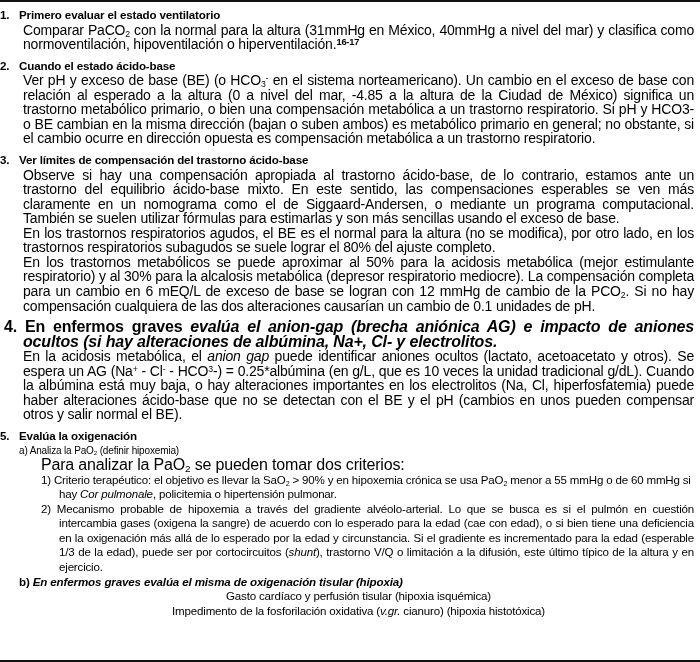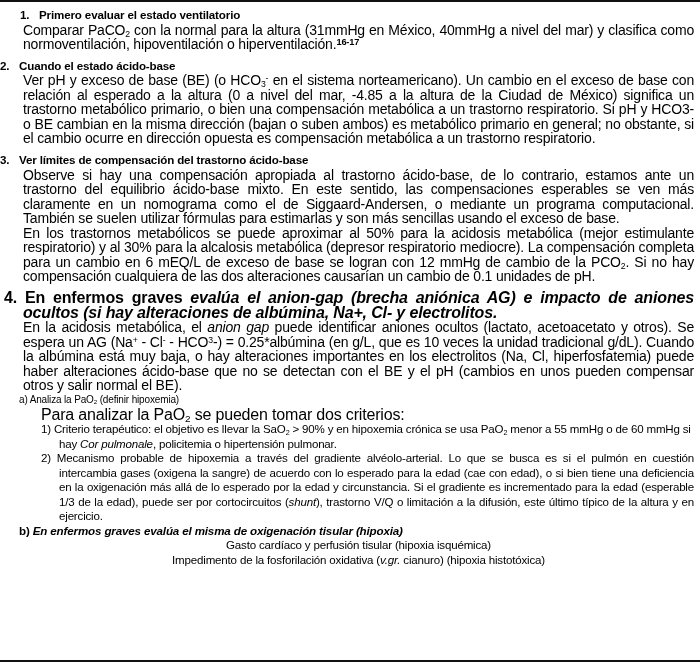--- a/index.html
+++ b/index.html
@@ -25,21 +25,21 @@
   }
   .heading {
     font-weight: bold;
     font-size: 11.6px;
     line-height: 14.6px;
     letter-spacing: -0.15px;
     margin-top: 7px;
     padding-left: 4px;
     text-indent: -4px;
   }
-  .heading:first-child { margin-top: 6px; margin-left: 20px; }
+  .heading:first-child { margin-top: 6px; }
   .para {
     font-size: 14px;
     line-height: 14.55px;
     letter-spacing: -0.18px;
     text-align: justify;
     margin: 0;
     padding-left: 19px;
   }
   .heading .num { display: inline-block; width: 15px; }
   .sub-a {
@@ -127,27 +127,31 @@
 
   <div class="heading">
     <span class="num">2.</span><span>Cuando el estado ácido-base</span>
   </div>
   <div class="para">Ver pH y exceso de base (BE) (o HCO<sub>3</sub><sup>-</sup> en el sistema norteamericano). Un cambio en el exceso de base con relación al esperado a la altura (0 a nivel del mar, -4.85 a la altura de la Ciudad de México) significa un trastorno metabólico primario, o bien una compensación metabólica a un trastorno respiratorio. Si pH y HCO3- o BE cambian en la misma dirección (bajan o suben ambos) es metabólico primario en general; no obstante, si el cambio ocurre en dirección opuesta es compensación metabólica a un trastorno respiratorio.</div>
 
   <div class="heading">
     <span class="num">3.</span><span>Ver límites de compensación del trastorno ácido-base</span>
   </div>
   <div class="para">Observe si hay una compensación apropiada al trastorno ácido-base, de lo contrario, estamos ante un trastorno del equilibrio ácido-base mixto. En este sentido, las compensaciones esperables se ven más claramente en un nomograma como el de Siggaard-Andersen, o mediante un programa computacional. También se suelen utilizar fórmulas para estimarlas y son más sencillas usando el exceso de base.</div>
+  <div class="para">En los trastornos respiratorios agudos, el BE es el normal para la altura (no se modifica), por otro lado, en los trastornos respiratorios subagudos se suele lograr el 80% del ajuste completo.</div>
   <div class="para">En los trastornos metabólicos se puede aproximar al 50% para la acidosis metabólica (mejor estimulante respiratorio) y al 30% para la alcalosis metabólica (depresor respiratorio mediocre). La compensación completa para un cambio en 6 mEQ/L de exceso de base se logran con 12 mmHg de cambio de la PCO<sub>2</sub>. Si no hay compensación cualquiera de las dos alteraciones causarían un cambio de 0.1 unidades de pH.</div>
 
   <div class="h4">
     <span class="bl">4.</span><span class="bl">&nbsp;</span><span class="bl">En enfermos graves</span><span class="it"> evalúa el anion-gap (brecha aniónica AG) e impacto de aniones ocultos (si hay alteraciones de albúmina, Na+, Cl- y electrolitos.</span>
   </div>
   <div class="para">En la acidosis metabólica, el <i>anion gap</i> puede identificar aniones ocultos (lactato, acetoacetato y otros). Se espera un AG (Na<sup>+</sup> - Cl<sup>-</sup> - HCO<sup>3</sup>-) = 0.25*albúmina (en g/L, que es 10 veces la unidad tradicional g/dL). Cuando la albúmina está muy baja, o hay alteraciones importantes en los electrolitos (Na, Cl, hiperfosfatemia) puede haber alteraciones ácido-base que no se detectan con el BE y el pH (cambios en unos pueden compensar otros y salir normal el BE).</div>
 
+  <div class="heading">
+    <span class="num">5.</span><span>Evalúa la oxigenación</span>
+  </div>
 
   <div class="sub-a"><span>a)</span> Analiza la PaO<sub>2</sub> (definir hipoxemia)</div>
   <div class="para-a">Para analizar la PaO<sub>2</sub> se pueden tomar dos criterios:</div>
   <div class="item-num nojust"><span>1)</span> Criterio terapéutico: el objetivo es llevar la SaO<sub>2</sub> &gt; 90% y en hipoxemia crónica se usa PaO<sub>2</sub> menor a 55 mmHg o de 60 mmHg si hay <i>Cor pulmonale</i>, policitemia o hipertensión pulmonar.</div>
   <div class="item-num"><span>2)</span> Mecanismo probable de hipoxemia a través del gradiente alvéolo-arterial. Lo que se busca es si el pulmón en cuestión intercambia gases (oxigena la sangre) de acuerdo con lo esperado para la edad (cae con edad), o si bien tiene una deficiencia en la oxigenación más allá de lo esperado por la edad y circunstancia. Si el gradiente es incrementado para la edad (esperable 1/3 de la edad), puede ser por cortocircuitos (<i>shunt</i>), trastorno V/Q o limitación a la difusión, este último típico de la altura y en ejercicio.</div>
 
   <div class="sub-b"><span class="bl">b)</span><span class="it">&nbsp;</span><span class="it">En enfermos graves evalúa el misma de oxigenación tisular (hipoxia)</span></div>
   <div class="flat">Gasto cardíaco y perfusión tisular (hipoxia isquémica)</div>
   <div class="flat">Impedimento de la fosforilación oxidativa (<i>v.gr.</i> cianuro) (hipoxia histotóxica)</div>
 

